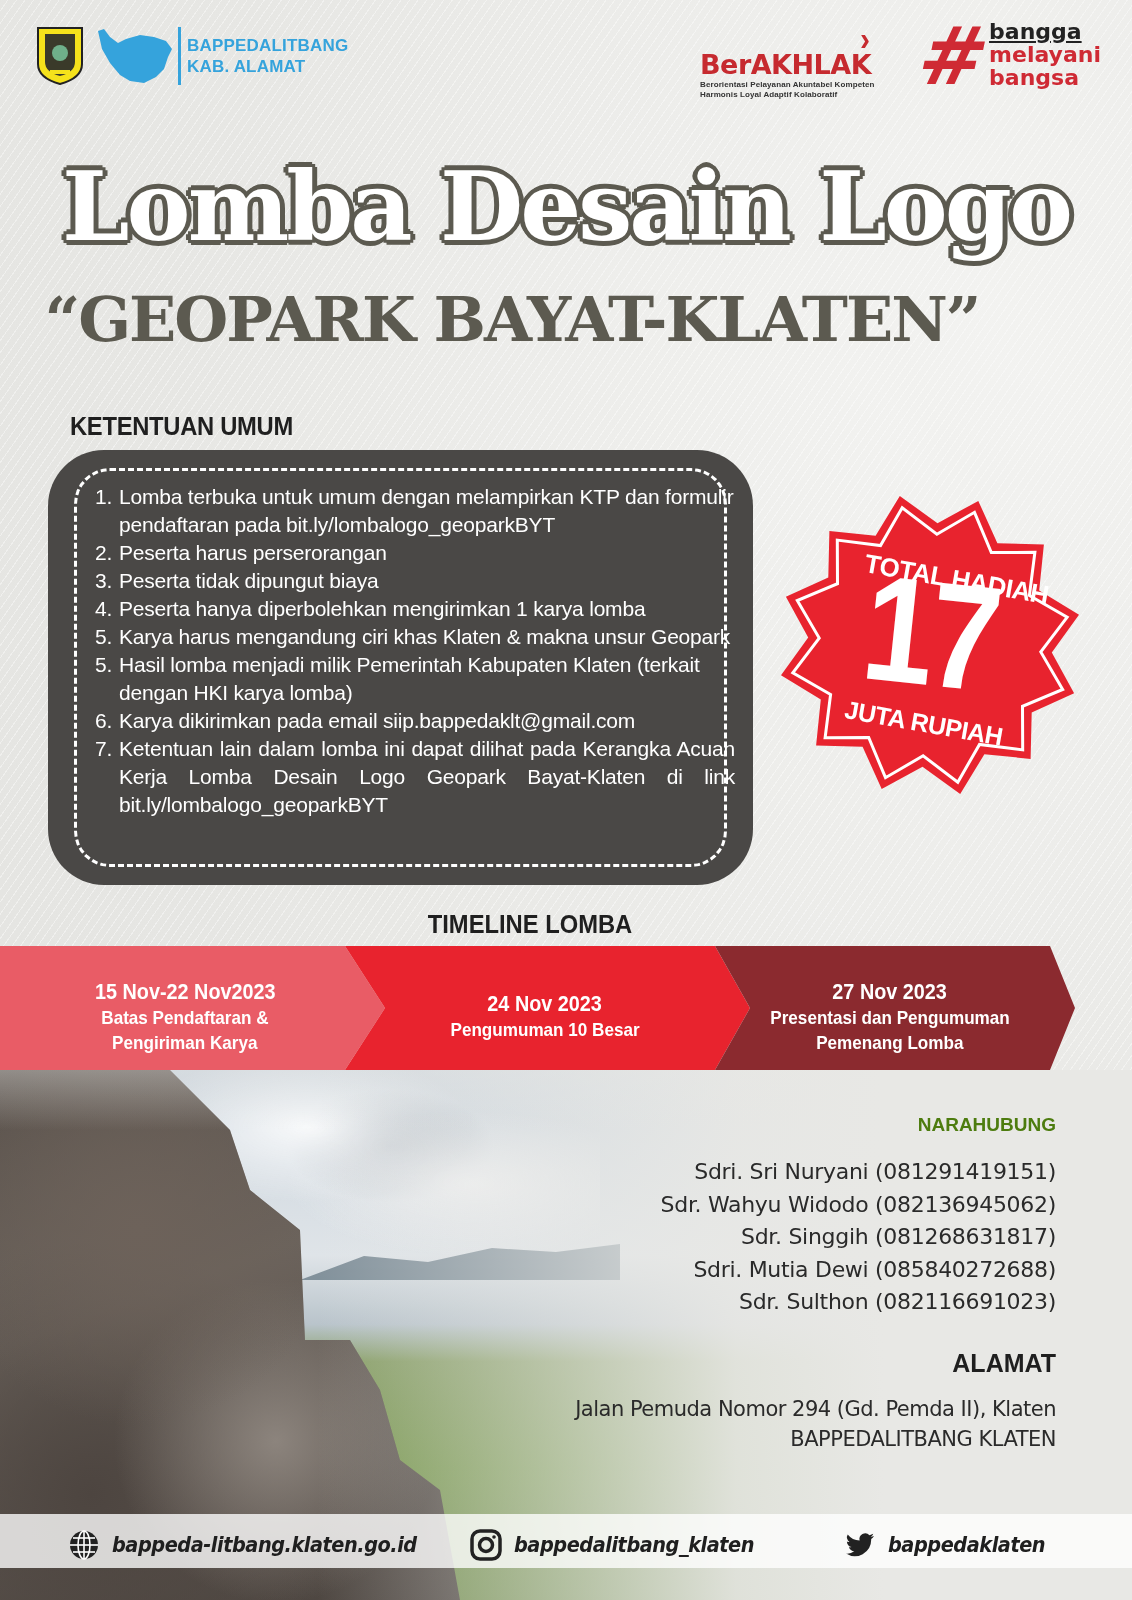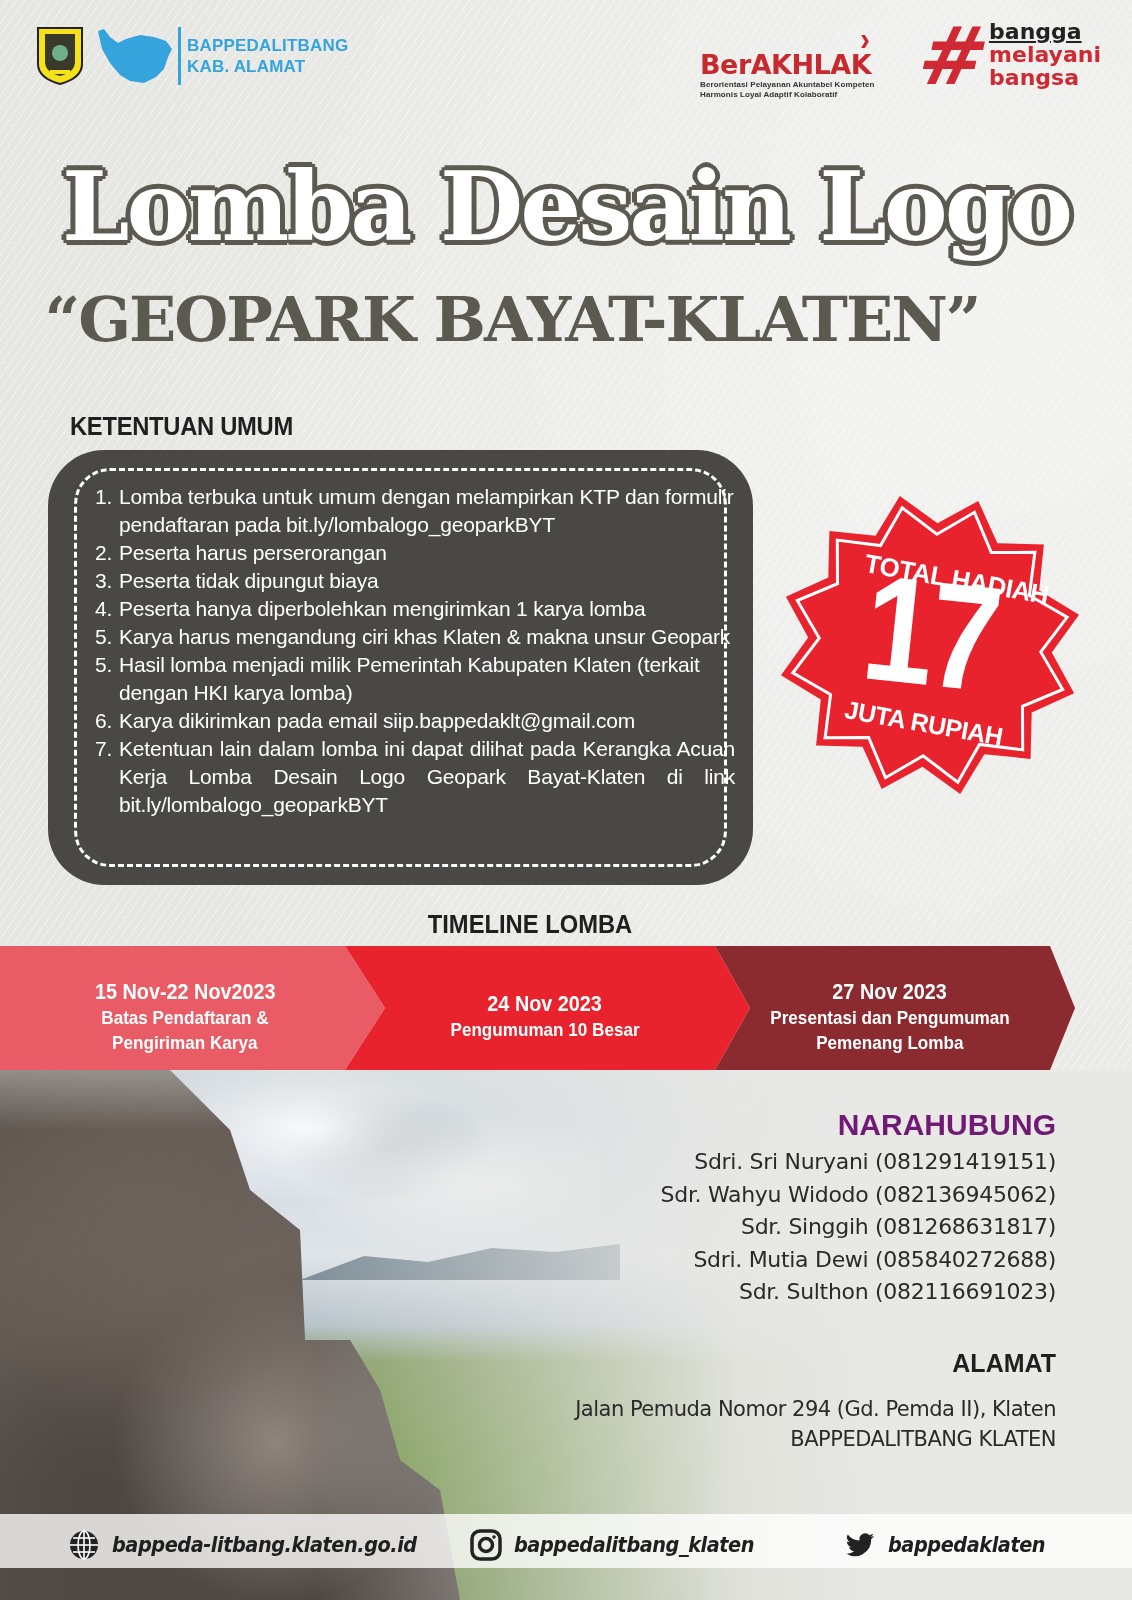--- a/index.html
+++ b/index.html
@@ -95,21 +95,21 @@
       radial-gradient(circle at 60% 70%, #8c847d 0%, rgba(0,0,0,0) 35%),
       radial-gradient(circle at 20% 80%, #4d4540 0%, rgba(0,0,0,0) 45%),
       linear-gradient(160deg, #5a524c 0%, #6b635c 40%, #4a433e 100%);
     clip-path: polygon(0 0, 170px 0, 230px 60px, 250px 120px, 300px 160px, 305px 270px, 350px 270px, 380px 320px, 400px 390px, 440px 420px, 460px 530px, 0 530px); }
   .photo .fade { position: absolute; inset: 0;
     background: linear-gradient(90deg, rgba(232,232,229,0) 0%, rgba(232,232,229,0) 28%, rgba(232,232,229,0.55) 50%, rgba(232,232,229,0.92) 65%, #e8e8e5 78%); }
   .photo .fade-top { position: absolute; left: 0; right: 0; top: 0; height: 60px; background: linear-gradient(180deg, rgba(232,232,229,0.4), rgba(232,232,229,0)); }
 
   
   .contact { position: absolute; right: 76px; top: 1110px; text-align: right; }
-  .contact h2 { font-size: 30px; font-weight: bold; color: #701a75; line-height: 30px; margin-bottom: 6px; }
+  .contact h2 { font-size: 19px; font-weight: bold; color: #4d7c0f; line-height: 30px; margin-bottom: 16px; }
   .contact .line { font-family: "DejaVu Sans", sans-serif; font-size: 22px; color: #2a2a2a; line-height: 32.5px; letter-spacing: -0.3px; }
   .alamat { position: absolute; right: 76px; top: 1348px; text-align: right; }
   .alamat h2 { font-size: 25px; font-weight: bold; color: #1f1f1f; line-height: 30px; margin-bottom: 16px; }
   .alamat .line { font-family: "DejaVu Sans", sans-serif; font-size: 21px; color: #2a2a2a; line-height: 30px; letter-spacing: -0.5px; }
 
   
   .footer { position: absolute; left: 0; top: 1514px; width: 1132px; height: 54px; background: rgba(255,255,255,0.78); }
   .soc { position: absolute; top: 0; height: 62px; display: flex; align-items: center; }
   .soc .ico { width: 32px; height: 32px; margin-right: 12px; }
   .soc .label { font-family: "DejaVu Sans", sans-serif; font-weight: bold; font-style: italic; font-size: 21px; color: #1f1f1f; letter-spacing: -0.5px; transform: scaleX(0.92); transform-origin: left; }

